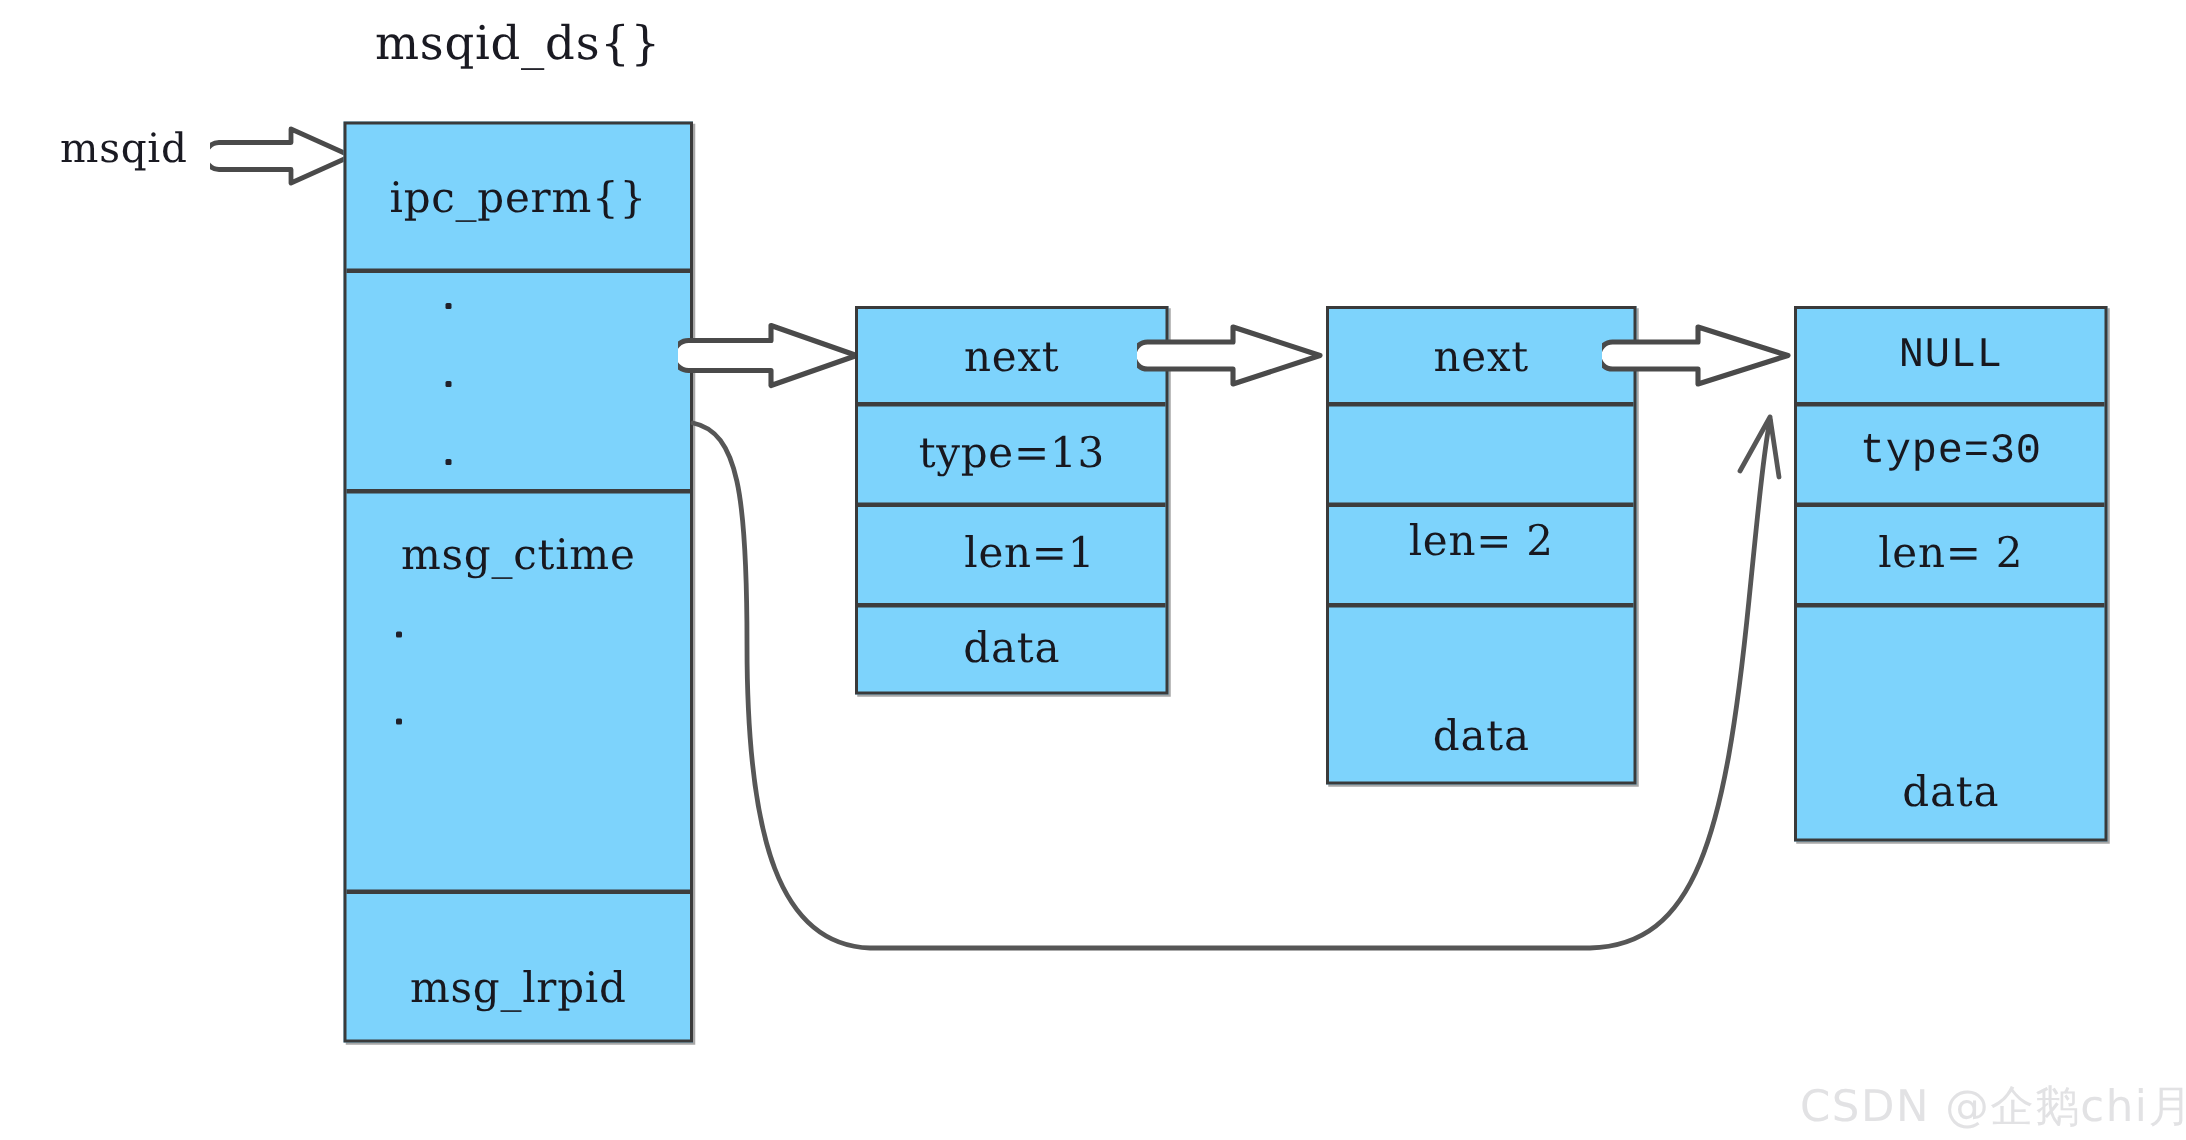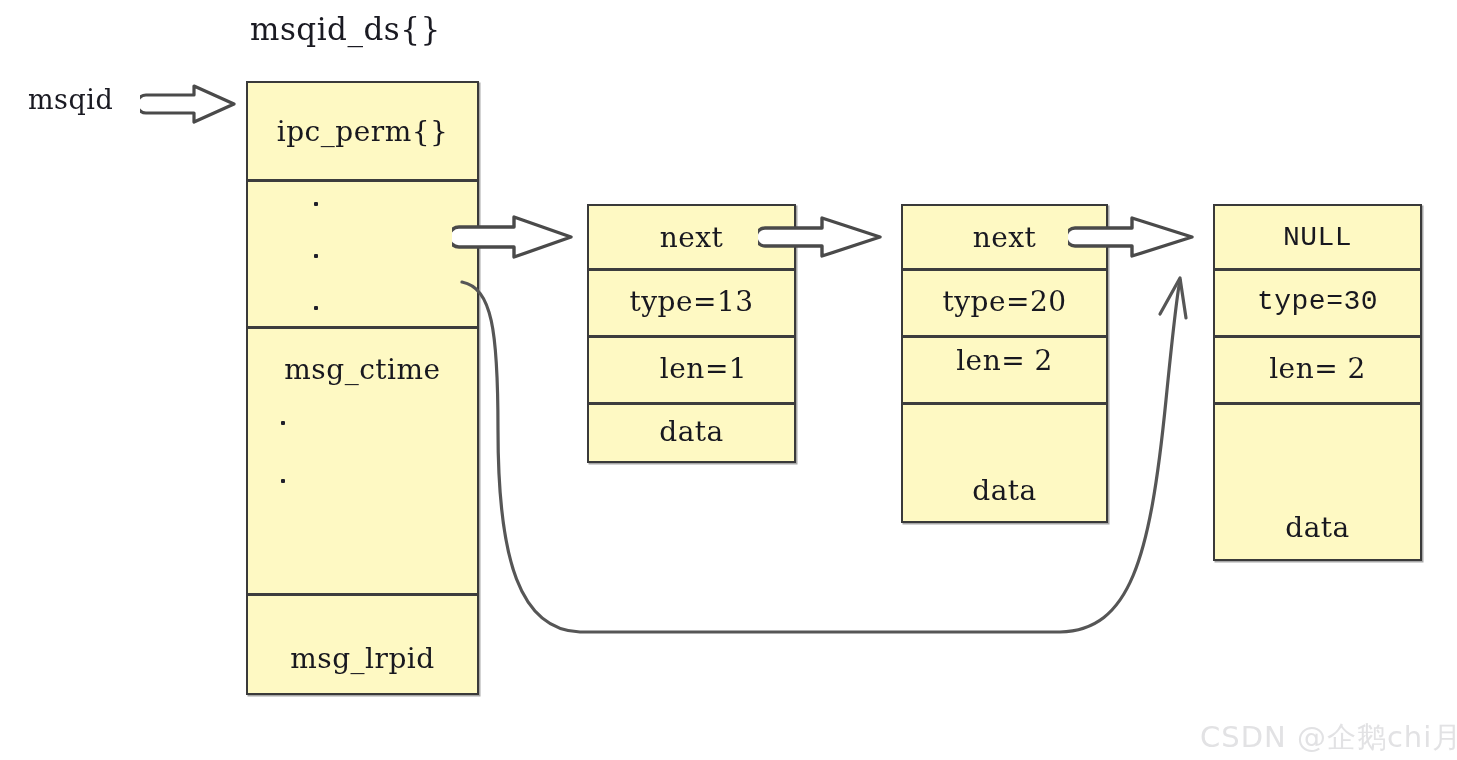--- a/index.html
+++ b/index.html
@@ -28,23 +28,22 @@
   }
   .mono {
     font-family: "DejaVu Serif", serif;
   }
 
   
   .box {
     position: absolute;
     box-sizing: border-box;
     border: 2.5px solid #3a3a3a;
-    background: #fef9c3;
+    background: #7dd3fc;
     box-shadow: 1.5px 1.5px 0 rgba(60,60,60,0.45);
-    margin-left: 17px;
   }
   .cell {
     position: absolute;
     box-sizing: border-box;
     width: 100%;
     left: 0;
     display: flex;
     align-items: center;
     justify-content: center;
     color: #1a1a22;
@@ -102,21 +101,21 @@
     white-space: nowrap;
   }
 </style>
 </head>
 <body>
 
 <div id="canvas">
 
   <div class="label mono" id="title" style="left:250px; top:11px; font-size:31px;">msqid_ds{}</div>
 
-  <div class="label mono" style="left:28px; top:84px; font-size:27px;">msqid</div>
+  <div class="label mono" style="left:40px; top:84px; font-size:27px;">msqid</div>
 
   <svg class="block-arrow" style="left:140px; top:82px;" width="100" height="44" viewBox="0 0 100 44">
     <path d="M 6 13 L 54 13 L 54 4 L 94 22 L 54 40 L 54 31 L 6 31
              A 9 9 0 0 1 6 13 Z" fill="#ffffff" stroke="#4a4a4a" stroke-width="3.2" stroke-linejoin="round"></path>
   </svg>
 
   <div class="box" id="struct-box" style="left:229px; top:81px; width:233px; height:614px;">
 
     <div class="cell" style="top:0px; height:96px;">
       <span class="field-text" style="font-size:28px;">ipc_perm{}</span>
@@ -174,23 +173,20 @@
     <path d="M 7 14 L 64 14 L 64 4 L 122 23 L 64 42 L 64 32 L 7 32
              A 9 9 0 0 1 7 14 Z" fill="#ffffff" stroke="#4a4a4a" stroke-width="3.4" stroke-linejoin="round"></path>
   </svg>
 
   <div class="box" style="left:884px; top:204px; width:207px; height:319px;">
     <div class="cell" style="top:0px; height:62px;">
       <span class="field-text" style="font-size:28px;">next</span>
     </div>
     <div class="divider" style="top:62px;"></div>
 
-    <div class="cell" style="top:62px; height:67px;">
-      <span class="field-text" style="font-size:28px;">type=20</span>
-    </div>
     <div class="divider" style="top:129px;"></div>
 
     <div class="cell" style="top:129px; height:50px;">
       <span class="field-text" style="font-size:28px;">len= 2</span>
     </div>
     <div class="divider" style="top:196px;"></div>
 
     <div class="cell" style="top:255px; height:59px;">
       <span class="field-text" style="font-size:28px;">data</span>
     </div>

